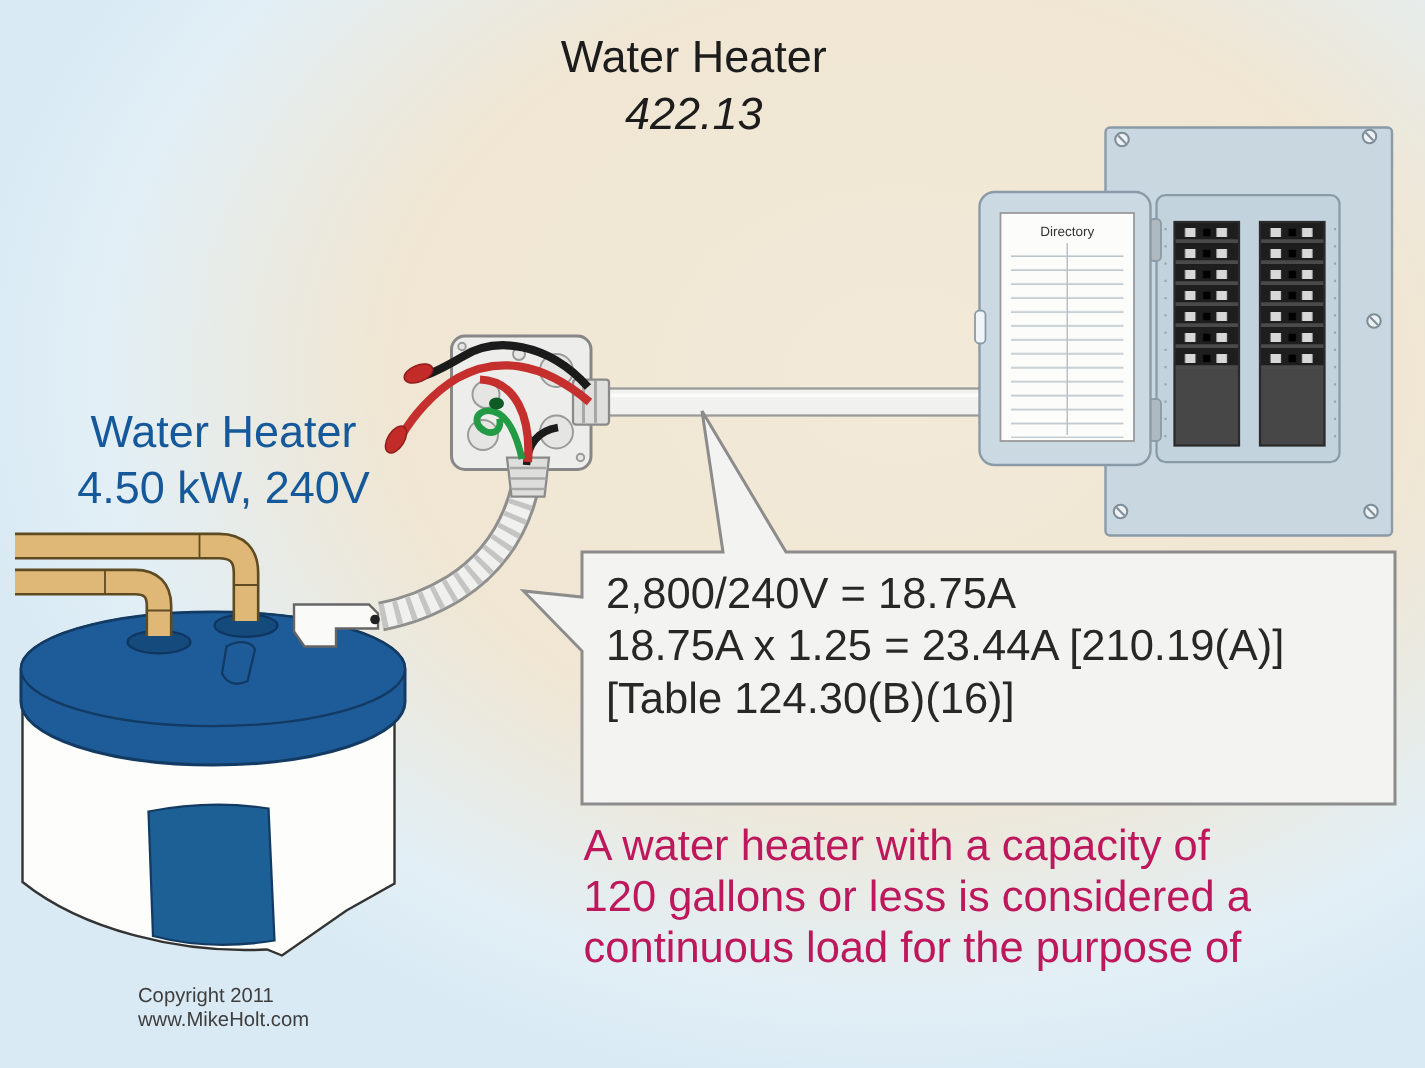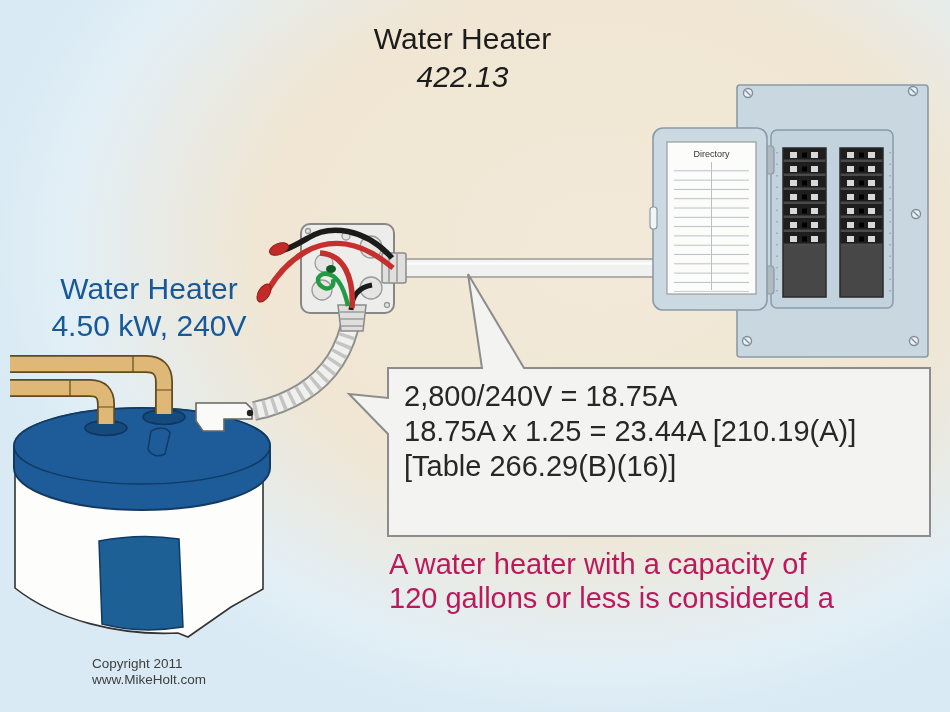--- a/index.html
+++ b/index.html
@@ -186,24 +186,25 @@
 </div>
 
 <div class="txt wh-label">
   <div>Water Heater</div>
   <div>4.50 kW, 240V</div>
 </div>
 
 <div class="txt callout-text">
   <div>2,800/240V = 18.75A</div>
   <div>18.75A x 1.25 = 23.44A [210.19(A)]</div>
-  <div>[Table 266.29(B)(16)]</div>
+  <div>[Table 124.30(B)(16)]</div>
 </div>
 
 <div class="txt note-text">
   <div>A water heater with a capacity of</div>
   <div>120 gallons or less is considered a</div>
+  <div>continuous load for the purpose of</div>
 </div>
 
 <div class="txt copyright">
   <div>Copyright 2011</div>
   <div>www.MikeHolt.com</div>
 </div>
 
 </body></html>

